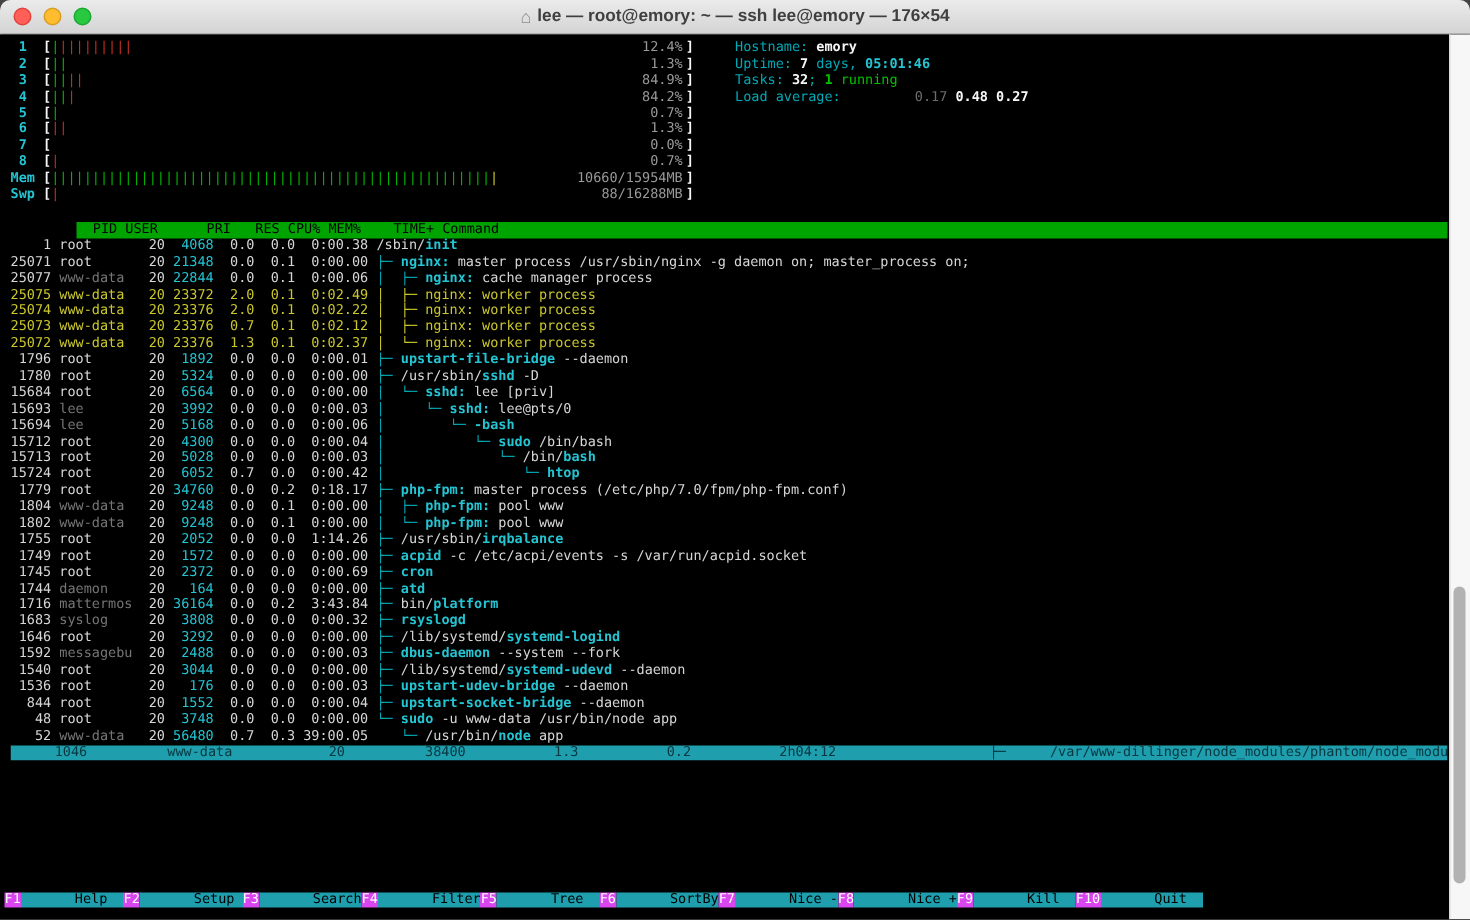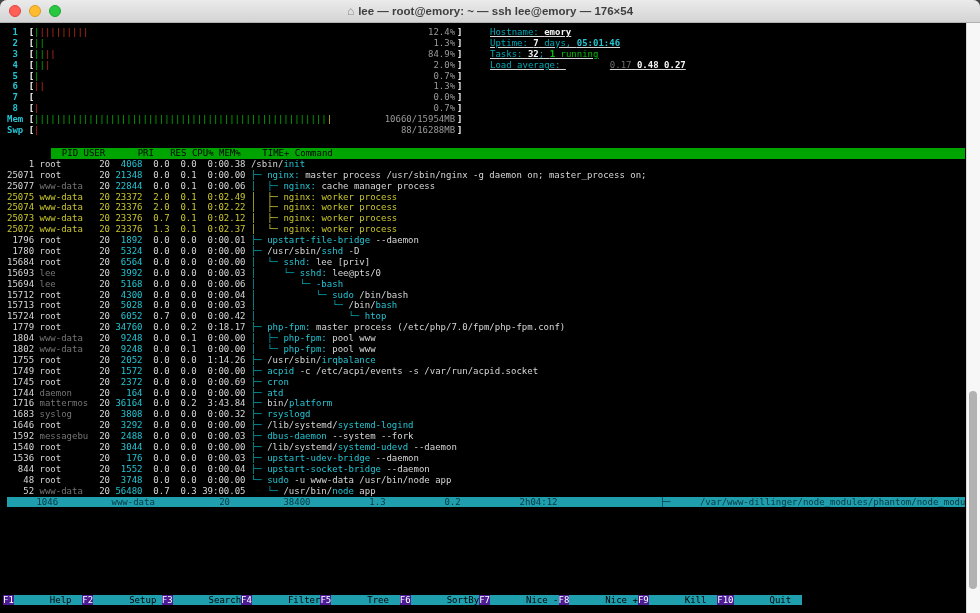--- a/index.html
+++ b/index.html
@@ -23,38 +23,38 @@
   .terminal{position:absolute;top:23px;left:0;right:0;bottom:0;background:#000;
             font-family:"DejaVu Sans Mono",monospace;font-size:9px;line-height:10.9px;color:var(--white);}
   .meters{position:absolute;left:7px;top:4px;width:456px;}
   .meter-line{white-space:pre;position:relative;height:10.9px;}
   .m-label{color:var(--cyanb);font-weight:bold;}
   .m-brk{color:var(--whiteb);font-weight:bold;}
   .m-zone{display:inline-block;position:relative;width:423px;height:10.9px;vertical-align:top;}
   .m-bars{position:absolute;left:0;top:0;white-space:pre;}
   .m-pct{position:absolute;right:2px;top:0;color:var(--pct);}
   .b-g{color:var(--bargreen);} .b-r{color:var(--red);} .b-y{color:var(--baryellow);}
-  .sysinfo{position:absolute;left:490px;top:4px;white-space:pre;text-decoration:underline;}
+  .sysinfo{position:absolute;left:490px;top:4px;white-space:pre;}
   .sysinfo div{height:10.9px;}
   .s-lbl{color:var(--cyan);} .s-wb{color:var(--whiteb);font-weight:bold;}
   .s-cyb{color:var(--cyanb);font-weight:bold;} .s-g{color:var(--green);}
   .s-gb{color:var(--green);font-weight:bold;} .s-dim{color:#6e6e6e;margin-left:44px;}
   .ptable{position:absolute;left:7px;top:125px;width:958px;overflow:hidden;}
   .thead{background:var(--hdrgreen);color:#000;white-space:pre;height:10.9px;width:958px;margin-left:44px;}
   .prow{white-space:pre;height:10.9px;overflow:hidden;width:958px;}
   .c-res{color:var(--cyanb);}
   .u-dim{color:var(--dim);}
   .seg-tree{color:var(--cyan);}
-  .seg-hl{color:var(--cyanb);font-weight:normal;}
+  .seg-hl{color:var(--cyanb);font-weight:bold;}
   .seg-plain{color:var(--white);}
   .row-yellow, .row-yellow span{color:var(--yellow) !important;font-weight:normal !important;}
   .row-selected{background:var(--selbg);}
   .row-selected span{color:var(--selfg) !important;font-weight:normal;padding-left:24px;}
   .fbar{position:absolute;left:3px;top:572px;white-space:pre;height:11px;}
-  .fk-key{color:#fff;background:#4c1d95;}
+  .fk-key{color:#fff;background:#d946ef;}
   .fk-label{color:#000;background:var(--fkbg);padding-left:36px;}
   .scrolltrack{position:absolute;right:0;top:0;bottom:0;width:13px;background:#f7f7f7;border-left:1px solid #dadada;}
   .scrollthumb{position:absolute;left:2px;top:368px;width:8px;height:198px;border-radius:4px;background:#b2b2b2;}
 </style>
 </head>
 <body>
 
 <div class="window">
   <div class="titlebar">
     <div class="traffic">
@@ -65,21 +65,21 @@
     <div class="title">
       <span class="home-ic">⌂</span>
       <span>lee — root@emory: ~ — ssh lee@emory — 176×54</span>
     </div>
   </div>
   <div class="terminal">
     <div class="meters" id="meters">
         <div class="meter-line"><span class="m-label"> 1  </span><span class="m-brk">[</span><span class="m-zone"><span class="m-bars"><span class="b-g">|</span><span class="b-r">|||||||||</span></span><span class="m-pct">12.4%</span></span><span class="m-brk">]</span></div>
         <div class="meter-line"><span class="m-label"> 2  </span><span class="m-brk">[</span><span class="m-zone"><span class="m-bars"><span class="b-g">||</span></span><span class="m-pct">1.3%</span></span><span class="m-brk">]</span></div>
         <div class="meter-line"><span class="m-label"> 3  </span><span class="m-brk">[</span><span class="m-zone"><span class="m-bars"><span class="b-g">||</span><span class="b-r">||</span></span><span class="m-pct">84.9%</span></span><span class="m-brk">]</span></div>
-        <div class="meter-line"><span class="m-label"> 4  </span><span class="m-brk">[</span><span class="m-zone"><span class="m-bars"><span class="b-g">||</span><span class="b-r">|</span></span><span class="m-pct">2.0%</span></span><span class="m-brk">]</span></div>
+        <div class="meter-line"><span class="m-label"> 4  </span><span class="m-brk">[</span><span class="m-zone"><span class="m-bars"><span class="b-g">||</span><span class="b-r">|</span></span><span class="m-pct">84.2%</span></span><span class="m-brk">]</span></div>
         <div class="meter-line"><span class="m-label"> 5  </span><span class="m-brk">[</span><span class="m-zone"><span class="m-bars"><span class="b-g">|</span></span><span class="m-pct">0.7%</span></span><span class="m-brk">]</span></div>
         <div class="meter-line"><span class="m-label"> 6  </span><span class="m-brk">[</span><span class="m-zone"><span class="m-bars"><span class="b-r">||</span></span><span class="m-pct">1.3%</span></span><span class="m-brk">]</span></div>
         <div class="meter-line"><span class="m-label"> 7  </span><span class="m-brk">[</span><span class="m-zone"><span class="m-bars"></span><span class="m-pct">0.0%</span></span><span class="m-brk">]</span></div>
         <div class="meter-line"><span class="m-label"> 8  </span><span class="m-brk">[</span><span class="m-zone"><span class="m-bars"><span class="b-r">|</span></span><span class="m-pct">0.7%</span></span><span class="m-brk">]</span></div>
         <div class="meter-line"><span class="m-label">Mem </span><span class="m-brk">[</span><span class="m-zone"><span class="m-bars"><span class="b-g">||||||||||||||||||||||||||||||||||||||||||||||||||||||</span><span class="b-y">|</span></span><span class="m-pct">10660/15954MB</span></span><span class="m-brk">]</span></div>
         <div class="meter-line"><span class="m-label">Swp </span><span class="m-brk">[</span><span class="m-zone"><span class="m-bars"><span class="b-r">|</span></span><span class="m-pct">88/16288MB</span></span><span class="m-brk">]</span></div>
       </div>
     <div class="sysinfo" id="sysinfo"><div><span class="s-lbl">Hostname: </span><span class="s-wb">emory</span></div><div><span class="s-lbl">Uptime: </span><span class="s-wb">7</span><span class="s-lbl"> days, </span><span class="s-cyb">05:01:46</span></div><div><span class="s-lbl">Tasks: </span><span class="s-wb">32</span><span class="s-lbl">; </span><span class="s-gb">1</span><span class="s-g"> running</span></div><div><span class="s-lbl">Load average: </span><span class="s-dim">0.17 </span><span class="s-wb">0.48 </span><span class="s-wb">0.27</span></div></div>
     <div class="ptable" id="ptable">
         <div class="thead">  PID USER      PRI   RES CPU% MEM%    TIME+ Command</div>

